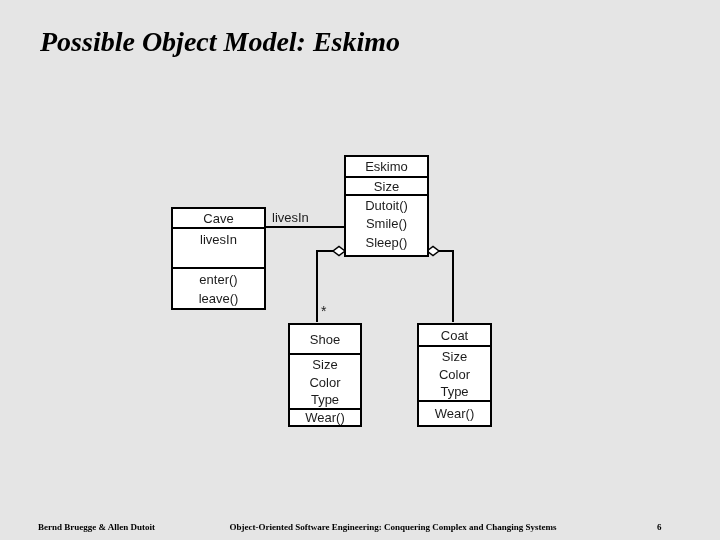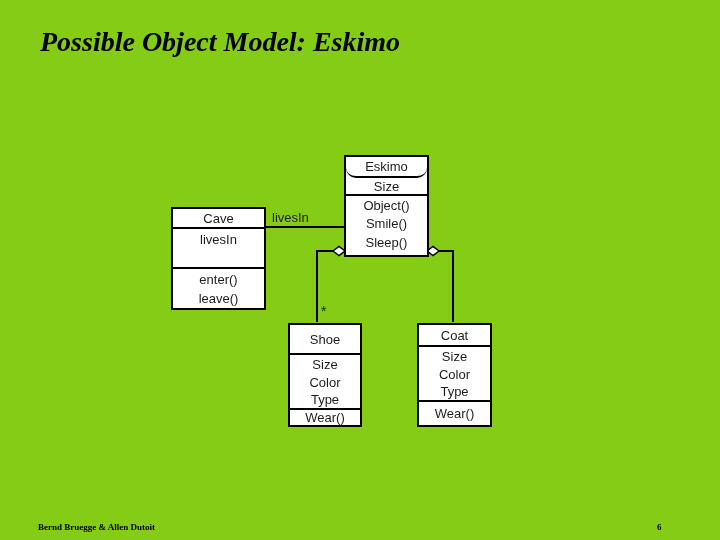--- a/index.html
+++ b/index.html
@@ -1,20 +1,20 @@
 <!DOCTYPE html>
 <html><head>
 <meta charset="utf-8">
 <style>
   html, body { margin: 0; padding: 0; background: #ffffff; }
   .slide {
     position: relative;
     width: 720px;
     height: 540px;
-    background: #84cc16;
+    background: #e5e5e5;
     overflow: hidden;
     font-family: "Liberation Sans", sans-serif;
   }
   .slide-title {
     position: absolute;
     left: 40px;
     top: 26px;
     margin: 0;
     font-family: "Liberation Serif", serif;
     font-style: italic;
@@ -91,24 +91,24 @@
     <div class="uml-compartment uml-sep" style="height:41px; line-height:19.5px; padding-top:1px;">
       <div>livesIn</div>
     </div>
     <div class="uml-compartment" style="flex:1; line-height:19px; padding-top:1px;text-align:center;">
       <div>enter()</div>
       <div>leave()</div>
     </div>
   </div>
 
   <div class="uml-class" style="left:344px; top:155px; width:85px; height:102px;">
-    <div class="uml-compartment uml-sep uml-name" style="height:21px;border-radius:10px;">Eskimo</div>
+    <div class="uml-compartment uml-sep uml-name" style="height:21px;">Eskimo</div>
     <div class="uml-compartment uml-sep uml-name" style="height:18px;">Size</div>
     <div class="uml-compartment" style="flex:1; line-height:18.3px; padding-top:1px;">
-      <div>Object()</div>
+      <div>Dutoit()</div>
       <div>Smile()</div>
       <div>Sleep()</div>
     </div>
   </div>
 
   <span class="assoc-label" style="left:272px; top:210px;">livesIn</span>
 
   <span class="mult-label" style="left:321px; top:303px;">*</span>
 
   <div class="uml-class" style="left:288px; top:323px; width:74px; height:104px;">
@@ -125,15 +125,16 @@
     <div class="uml-compartment uml-sep uml-name" style="height:22px;">Coat</div>
     <div class="uml-compartment uml-sep" style="height:55px; line-height:17.7px; padding-top:1px;">
       <div>Size</div>
       <div>Color</div>
       <div>Type</div>
     </div>
     <div class="uml-compartment uml-name" style="flex:1;">Wear()</div>
   </div>
 
   <span class="footer-item footer-authors">Bernd Bruegge &amp; Allen Dutoit</span>
+  <span class="footer-item footer-book">Object-Oriented Software Engineering: Conquering Complex and Changing Systems</span>
   <span class="footer-item footer-page">6</span>
 
 </div>
 
 </body></html>

